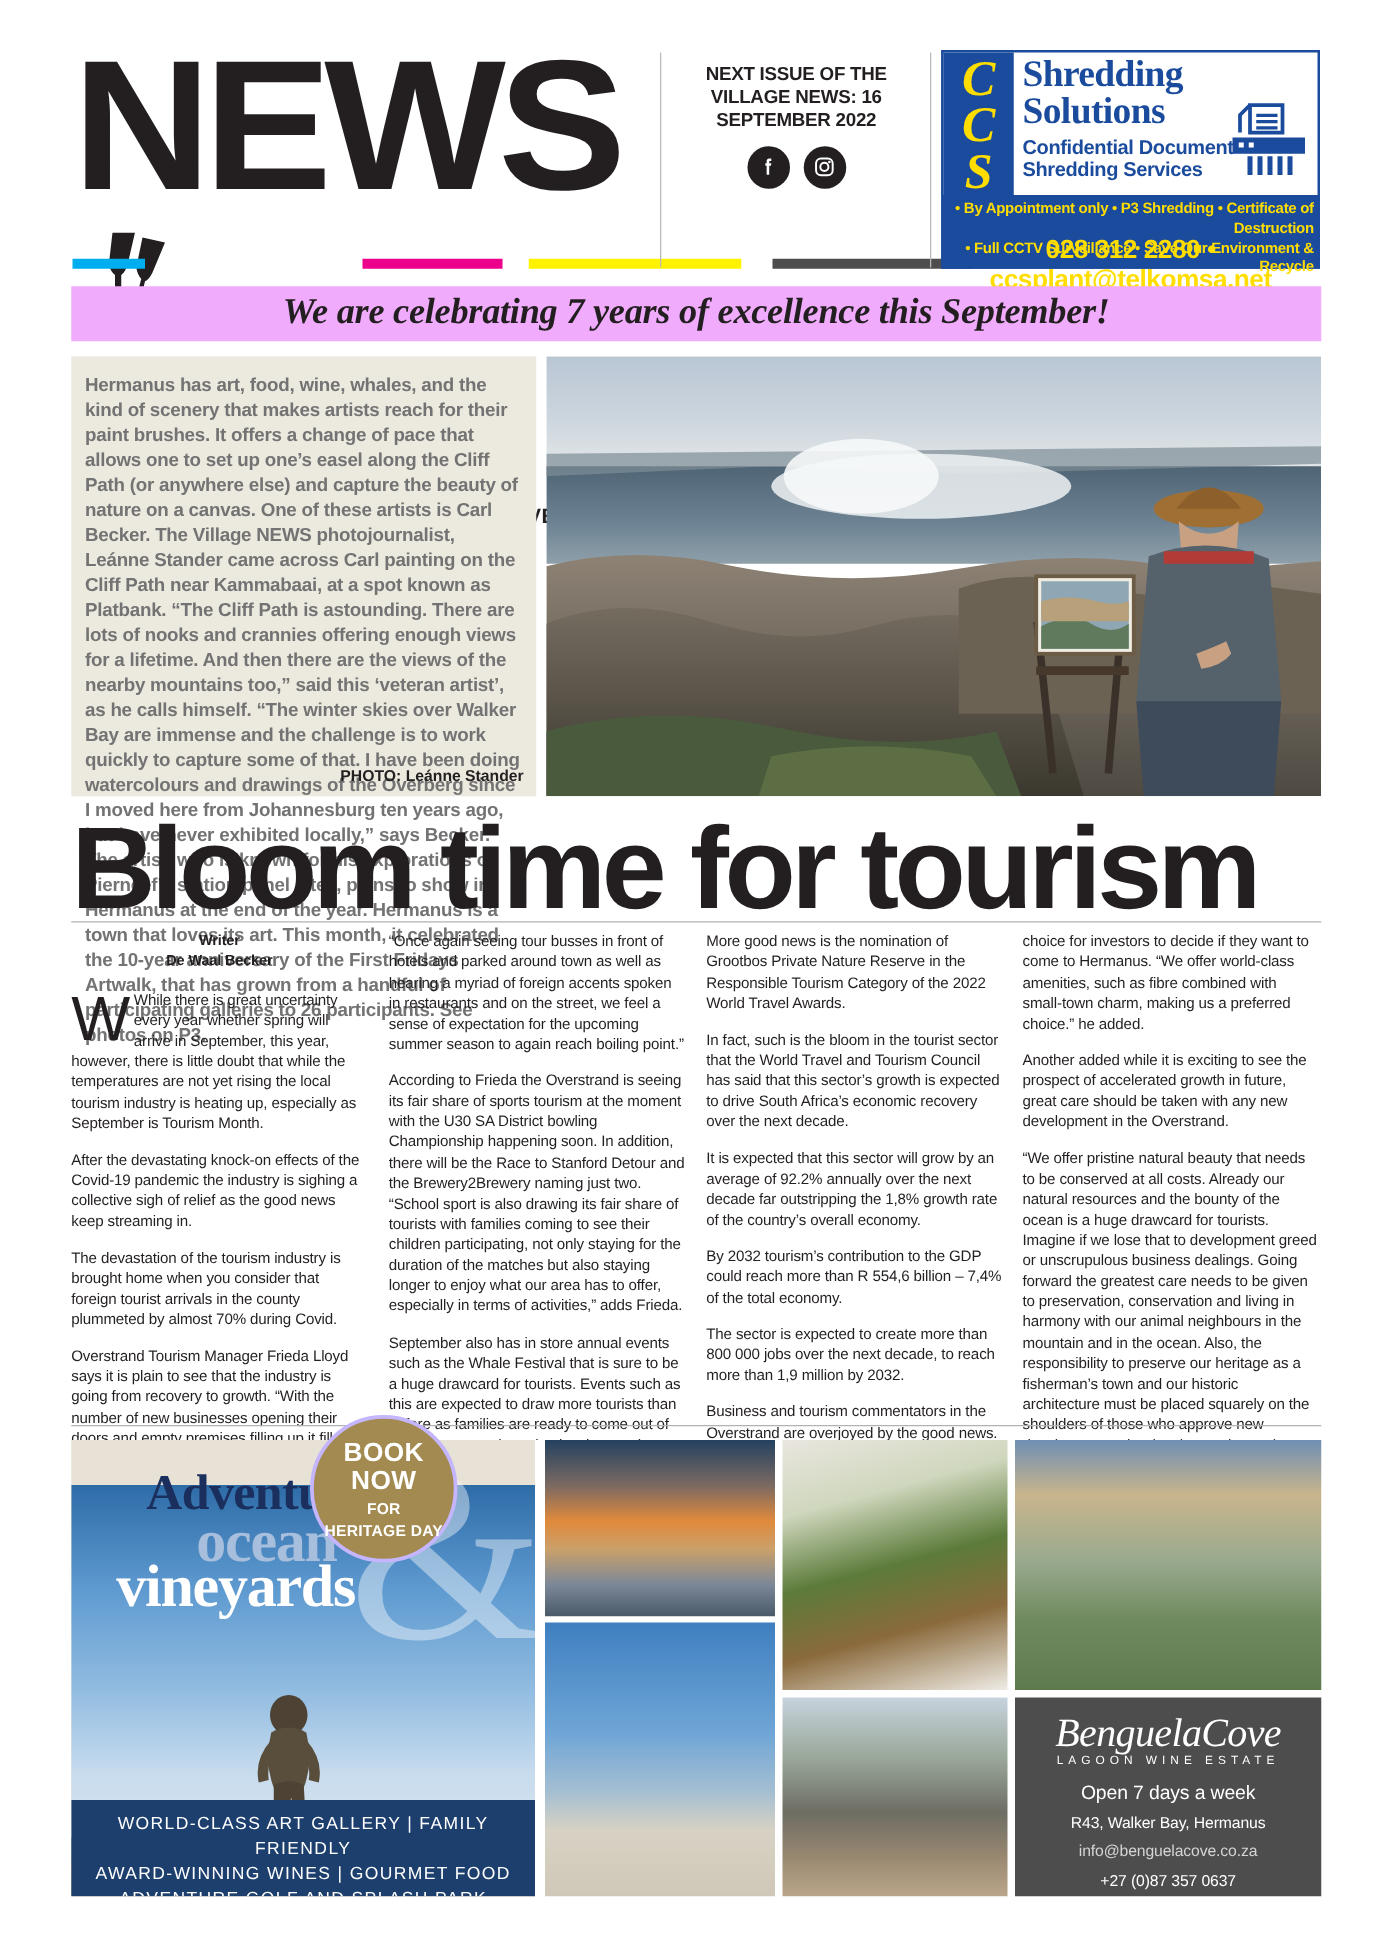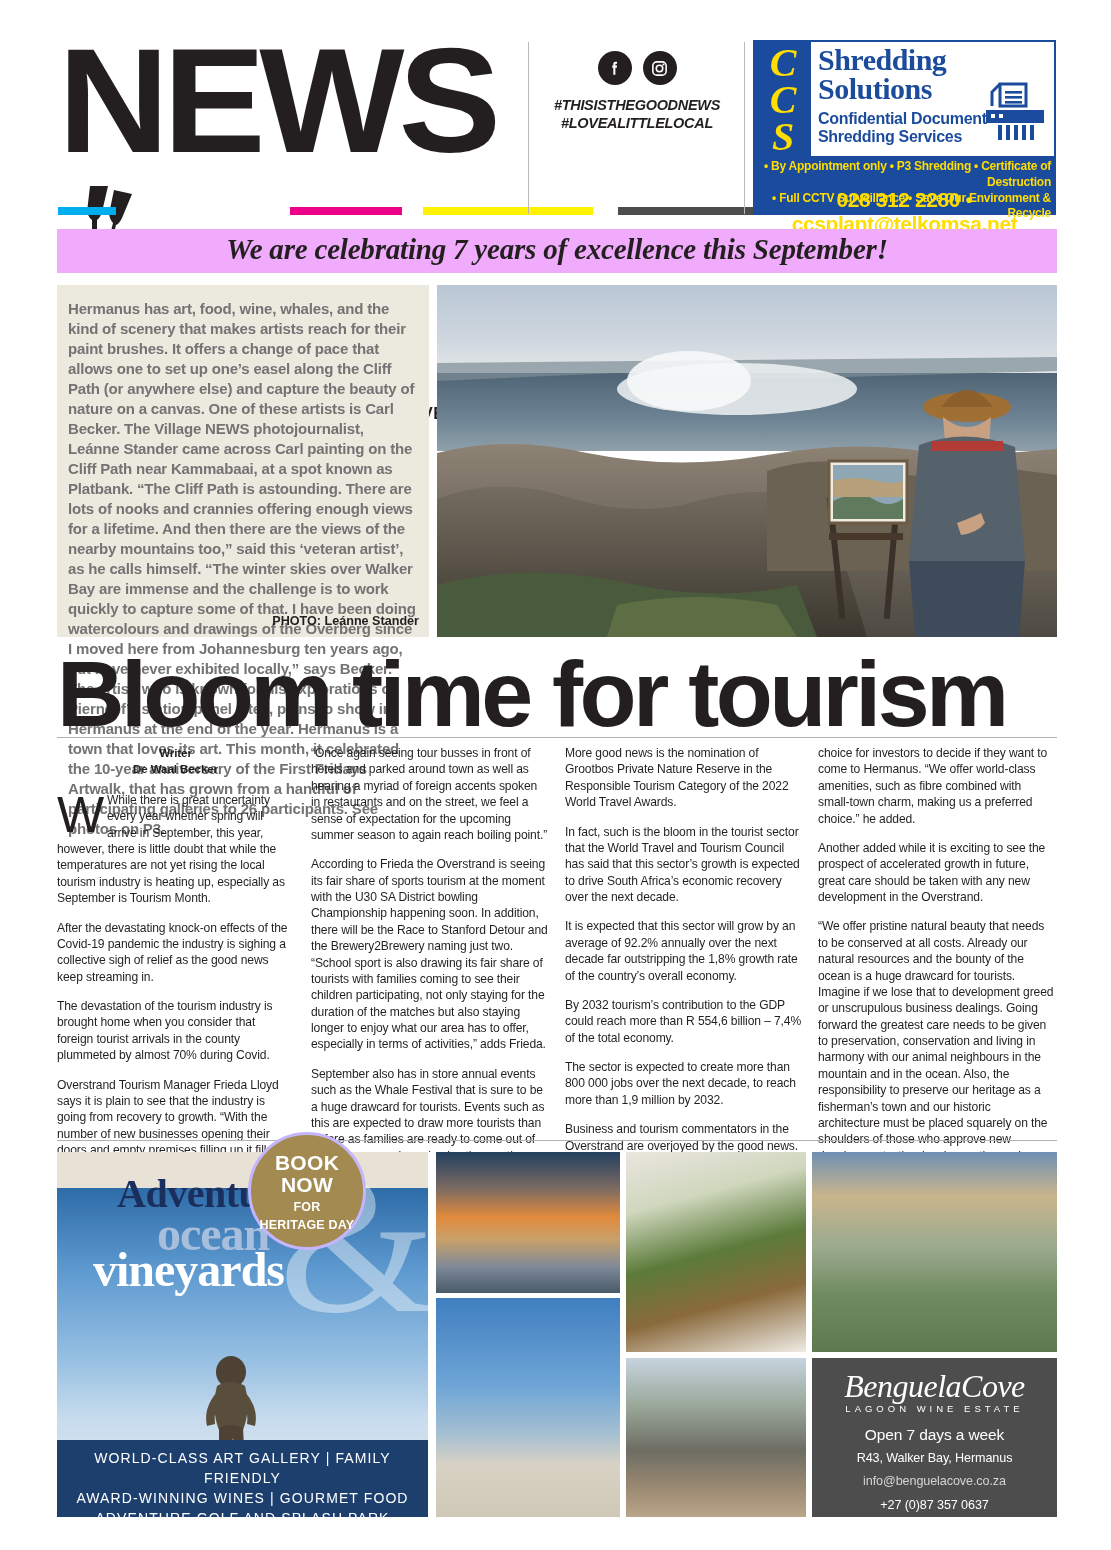--- a/index.html
+++ b/index.html
@@ -151,37 +151,34 @@
       <div class="cmyk-bar c2"></div>
       <div class="cmyk-bar c3"></div>
       <div class="cmyk-bar c4"></div>
       <div class="hermanus-line">HERMANUS &amp; OVERSTRAND</div>
     </div>
 
     <div class="mast-divider md-l"></div>
     <div class="mast-divider md-r"></div>
 
     <div class="mast-mid">
+      <div class="d2">NEXT ISSUE OF THE VILLAGE NEWS: 16 SEPTEMBER 2022</div>
       <div class="socials">
         <span class="soc">
           <svg width="19" height="19" viewBox="0 0 24 24">
               <path fill="#fff" d="M15.2 8.3h-2.1V6.9c0-.6.4-.8.7-.8h1.4V3.6l-2-.01c-2.2 0-2.7 1.63-2.7 2.68V8.3H9.2v2.6h1.3V20h2.6v-9.1h1.8z"></path>
             </svg>
         </span>
         <span class="soc">
           <svg width="19" height="19" viewBox="0 0 24 24">
             <rect x="3.6" y="3.6" width="16.8" height="16.8" rx="5" fill="none" stroke="#fff" stroke-width="2"></rect>
             <circle cx="12" cy="12" r="4.1" fill="none" stroke="#fff" stroke-width="2"></circle>
             <circle cx="17" cy="7" r="1.3" fill="#fff"></circle>
           </svg>
         </span>
-      </div>
-      <div class="hashes">
-        <div>#THISISTHEGOODNEWS</div>
-        <div>#LOVEALITTLELOCAL</div>
       </div>
     </div>
 
     <div class="ccs">
       <div class="ccs-top">
         <div class="ccs-badge">
           <div class="ccs-badge-inner">C<br>C<br>S</div>
         </div>
         <div class="ccs-title">
           <div>Shredding</div>

